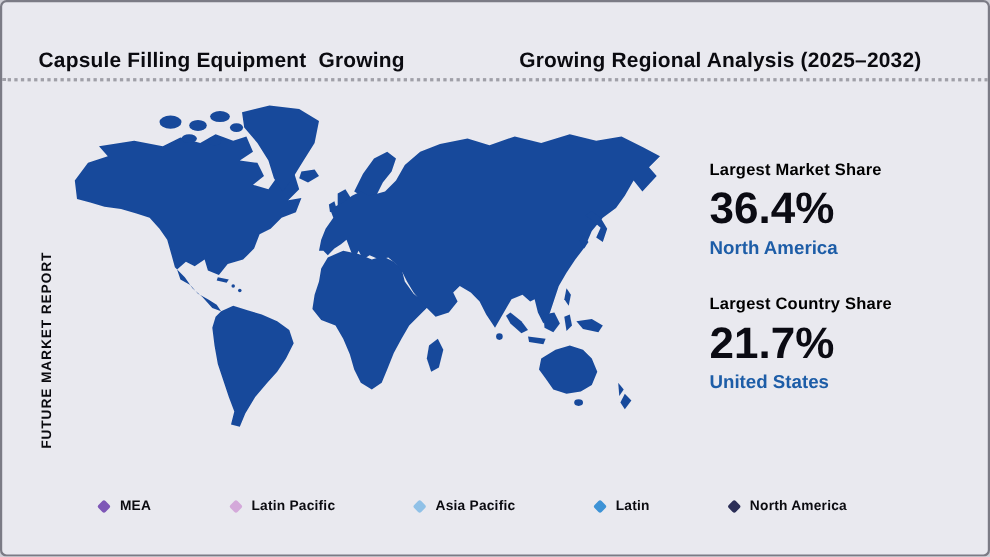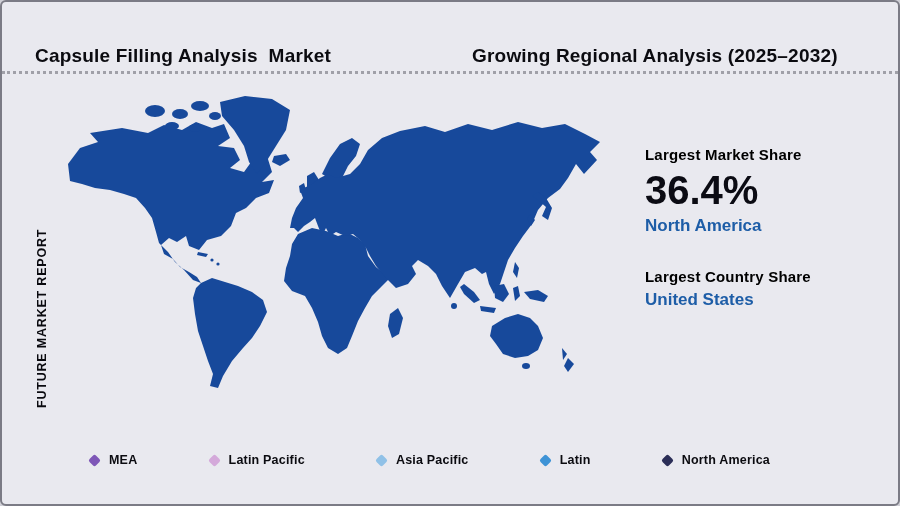--- a/index.html
+++ b/index.html
@@ -38,21 +38,21 @@
     width:9px;height:9px;border-radius:2px;transform:rotate(45deg);
     flex:0 0 auto;
   }
   .legend-label{font-size:12.5px;font-weight:bold;color:#0b0b10;margin-left:10px;letter-spacing:0.2px;}
 </style>
 </head>
 <body>
 
 <div class="frame">
 
-  <div class="title title-left">Capsule Filling Analysis  Market</div>
+  <div class="title title-left">Capsule Filling Equipment  Growing</div>
   <div class="title title-right">Growing Regional Analysis (2025–2032)</div>
 
   <div class="dotted-sep"></div>
 
   <div class="watermark">FUTURE MARKET REPORT</div>
 
   <svg class="map-svg" width="556" height="332" viewBox="0 0 556 332" aria-hidden="true" style="color: rgb(23, 73, 155);">
     <g fill="currentColor" stroke="none">
 
       <path d="M8,78 L20,62 L38,56 L30,47 L62,42 L88,47 L104,39 L122,44 L136,36 L152,42 L164,38
@@ -124,20 +124,21 @@
   </svg>
 
   <div class="stats">
     <div class="stat-block">
       <div class="stat-label">Largest Market Share</div>
       <div class="stat-value">36.4%</div>
       <div class="stat-region">North America</div>
     </div>
     <div class="stat-block">
       <div class="stat-label">Largest Country Share</div>
+      <div class="stat-value">21.7%</div>
       <div class="stat-region">United States</div>
     </div>
   </div>
 
   <div class="legend">
     <div class="legend-item">
       <span class="legend-marker" style="background-color: rgb(126, 87, 183);"></span>
       <span class="legend-label">MEA</span>
     </div>
     <div class="legend-item">

